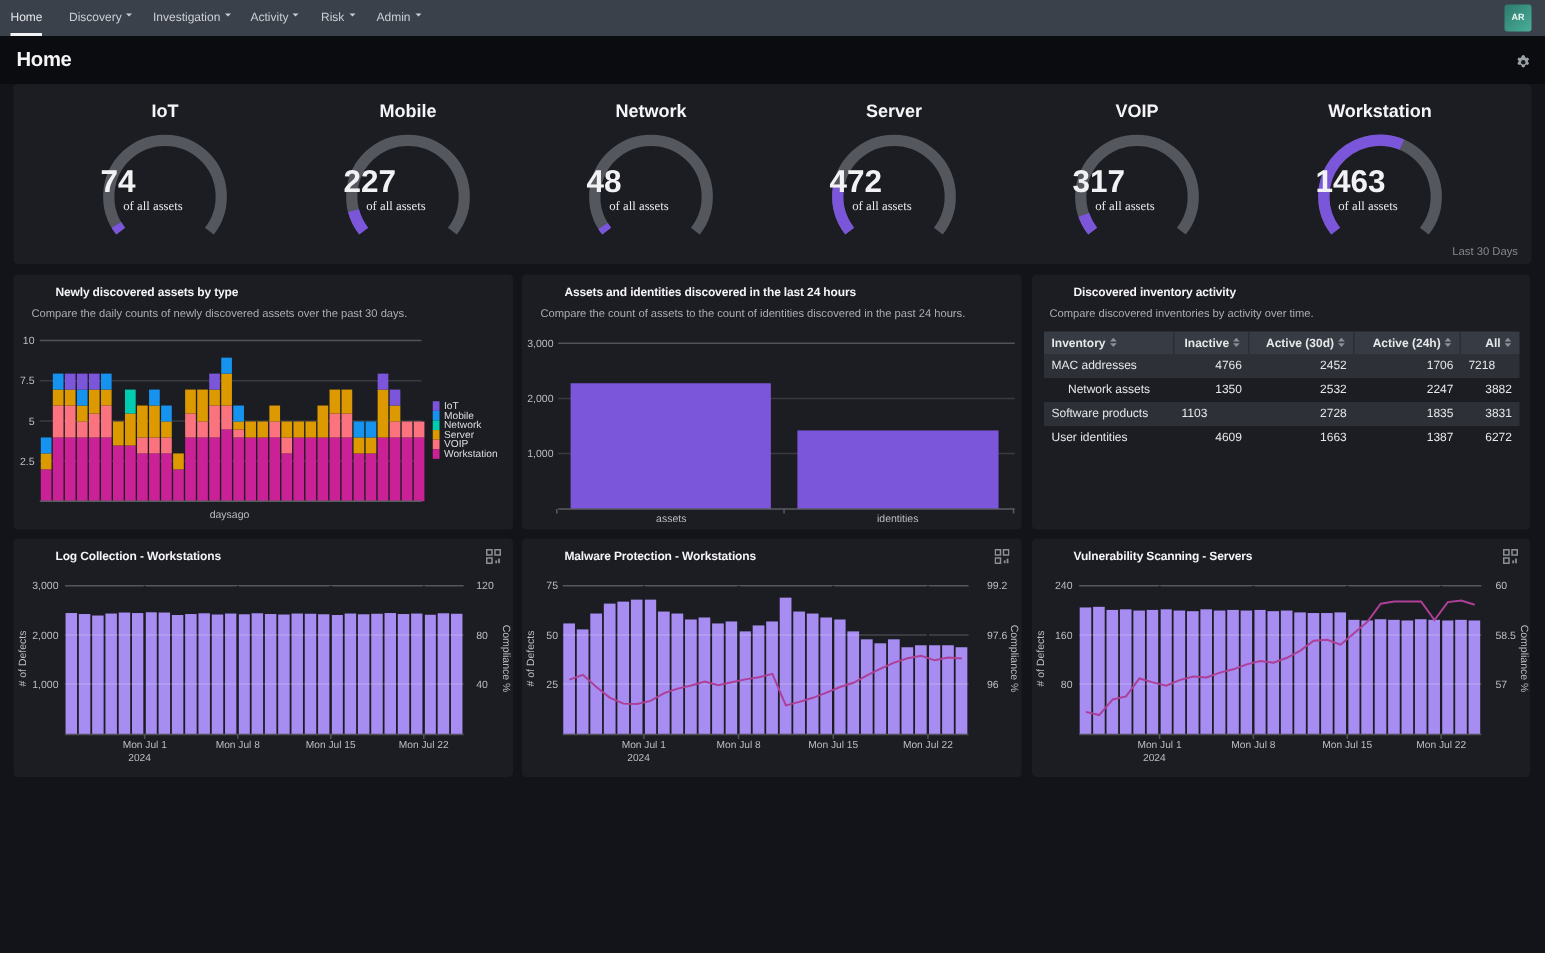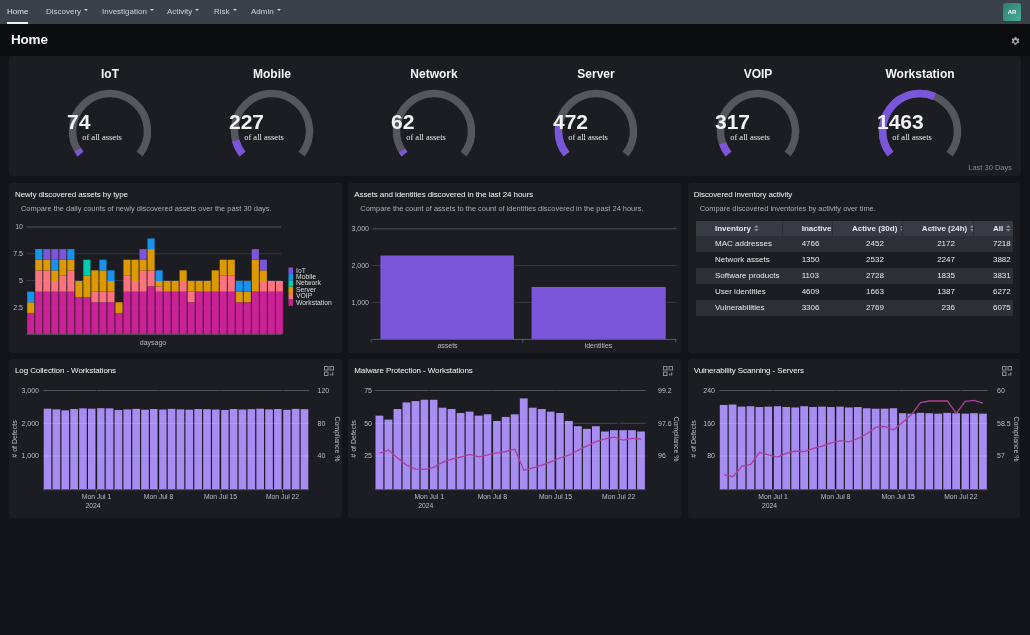--- a/index.html
+++ b/index.html
@@ -7,37 +7,37 @@
 .nav .item { position:absolute; top:0; height:24px; line-height:24px; font-size:8px; color:#ccd0d5; }
 .nav .home { color:#e4e7ea; border-bottom:2px solid #f2f2f4; }
 .caret { display:inline-block; width:0; height:0; border:2.6px solid transparent;
   border-top-color:#ccd0d5; margin-left:3px; vertical-align:1px; }
 .avatar { position:absolute; right:9px; top:3px; width:18px; height:18px; border-radius:2px;
   background:linear-gradient(135deg,#2d7a6e 0%,#3c9885 55%,#4aaf99 100%);
   color:#eef6f4; font-size:6px; font-weight:bold; text-align:center; line-height:18px; }
 .pagehead { position:absolute; left:0; top:24px; width:1030px; height:32px; background:#0b0c0f; }
 .pagehead .t { position:absolute; left:11px; top:8px; font-size:13.5px; font-weight:bold; color:#f5f5f7; letter-spacing:-0.2px; }
 .panel { position:absolute; background:#1c1d22; border-radius:3px; }
-.ptitle { position:absolute; left:6px; top:7px; font-size:8px; font-weight:normal; color:#f5f5f7; letter-spacing:-0.1px; }
+.ptitle { position:absolute; left:28px; top:7px; font-size:8px; font-weight:bold; color:#f5f5f7; letter-spacing:-0.1px; }
 .psub { position:absolute; left:12px; top:21px; font-size:7.45px; color:#a9adb3; }
 .gauges { left:9px; top:56px; width:1012px; height:120px; display:flex; padding:0 20px; }
 .gcell { width:162px; position:relative; }
 .gtitle { text-align:center; margin-top:11px; font-size:12px; font-weight:bold; color:#f5f5f7; }
 .gwrap { position:relative; width:86px; height:86px; margin:7px auto 0; }
 .gnum { position:absolute; left:0; right:0; top:22px; text-align:left; font-size:21px;
   font-weight:bold; color:#f2f2f4; }
 .gsub { position:absolute; left:0; right:16px; top:43.5px; text-align:center; font-size:8.5px; color:#e8e9eb;font-family:Liberation Serif, serif; }
 .last30 { position:absolute; right:9px; bottom:4px; font-size:7.5px; color:#85888e; }
 .tblwrap { position:absolute; left:8.3px; top:37.6px; width:317px; font-size:8px; }
 .trow { display:flex; height:16px; }
 .trow.thead { height:15.7px; background:#363b44; color:#d6d9dd; font-weight:bold; }
 .trow.thead .tcell { border-right:1px solid #2a2e35; }
 .trow.thead .tcell:last-child { border-right:none; }
 .trow.alt { background:#2d3036; }
-.tcell { padding:0 19px; line-height:16px; color:#e6e8ea; overflow:hidden; white-space:nowrap; }
+.tcell { padding:0 5px; line-height:16px; color:#e6e8ea; overflow:hidden; white-space:nowrap; }
 .thx { display:inline-flex; align-items:center; }
 svg { display:block; }
 svg text { font-family:"Liberation Sans", sans-serif; }
 </style></head><body>
 <div class="nav">
   <span class="item home" style="left:7px">Home</span>
   <span class="item" style="left:46px">Discovery<span class="caret"></span></span>
   <span class="item" style="left:102px">Investigation<span class="caret"></span></span>
   <span class="item" style="left:167px">Activity<span class="caret"></span></span>
   <span class="item" style="left:214px">Risk<span class="caret"></span></span>
@@ -74,21 +74,21 @@
 <div class="gsub">of all assets</div>
 </div>
     </div>
     <div class="gcell">
 <div class="gtitle">Network</div>
 <div class="gwrap">
         <svg width="86" height="86" viewBox="0 0 86 86">
           <path d="M13.45 66.09 A37.5 37.5 0 1 1 72.55 66.09" fill="none" stroke="#55575e" stroke-width="7.5"></path>
           <path d="M13.45 66.09 A37.5 37.5 0 0 1 11.06 62.65" fill="none" stroke="#7b56db" stroke-width="7.5"></path>
         </svg>
-<div class="gnum">62</div>
+<div class="gnum">48</div>
 <div class="gsub">of all assets</div>
 </div>
     </div>
     <div class="gcell">
 <div class="gtitle">Server</div>
 <div class="gwrap">
         <svg width="86" height="86" viewBox="0 0 86 86">
           <path d="M13.45 66.09 A37.5 37.5 0 1 1 72.55 66.09" fill="none" stroke="#55575e" stroke-width="7.5"></path>
           <path d="M13.45 66.09 A37.5 37.5 0 0 1 6.15 36.05" fill="none" stroke="#7b56db" stroke-width="7.5"></path>
         </svg>
@@ -290,50 +290,43 @@
             </svg></span></div>
         <div class="tcell" style="width:39.0px;text-align:right"><span class="thx">All<svg width="4.5" height="6.5" viewBox="0 0 5 7" style="margin-left:3px">
               <path d="M2.5 0 L5 2.8 L0 2.8 Z" fill="#8c9097"></path>
               <path d="M2.5 7 L0 4.2 L5 4.2 Z" fill="#8c9097"></path>
             </svg></span></div>
       </div>
       <div class="trow alt">
         <div class="tcell" style="width:86.7px;text-align:left">MAC addresses</div>
         <div class="tcell" style="width:50.3px;text-align:right">4766</div>
         <div class="tcell" style="width:69.9px;text-align:right">2452</div>
-        <div class="tcell" style="width:71.1px;text-align:right">2172</div>
+        <div class="tcell" style="width:71.1px;text-align:right">1706</div>
         <div class="tcell" style="width:39.0px;">7218</div>
       </div>
       <div class="trow">
-        <div class="tcell" style="width:86.7px;text-align:right">Network assets</div>
+        <div class="tcell" style="width:86.7px;text-align:center">Network assets</div>
         <div class="tcell" style="width:50.3px;text-align:right">1350</div>
         <div class="tcell" style="width:69.9px;text-align:right">2532</div>
         <div class="tcell" style="width:71.1px;text-align:right">2247</div>
         <div class="tcell" style="width:39.0px;text-align:right">3882</div>
       </div>
       <div class="trow alt">
         <div class="tcell" style="width:86.7px;text-align:left">Software products</div>
-        <div class="tcell" style="width:50.3px;text-align:center">1103</div>
+        <div class="tcell" style="width:50.3px;text-align:left">1103</div>
         <div class="tcell" style="width:69.9px;text-align:right">2728</div>
         <div class="tcell" style="width:71.1px;text-align:right">1835</div>
         <div class="tcell" style="width:39.0px;text-align:right">3831</div>
       </div>
       <div class="trow">
         <div class="tcell" style="width:86.7px;text-align:left">User identities</div>
         <div class="tcell" style="width:50.3px;text-align:right">4609</div>
         <div class="tcell" style="width:69.9px;text-align:right">1663</div>
         <div class="tcell" style="width:71.1px;text-align:right">1387</div>
         <div class="tcell" style="width:39.0px;text-align:right">6272</div>
-      </div>
-      <div class="trow alt">
-        <div class="tcell" style="width:86.7px;text-align:left">Vulnerabilities</div>
-        <div class="tcell" style="width:50.3px;text-align:right">3306</div>
-        <div class="tcell" style="width:69.9px;text-align:right">2769</div>
-        <div class="tcell" style="width:71.1px;text-align:right">236</div>
-        <div class="tcell" style="width:39.0px;text-align:right">6075</div>
       </div>
     </div>
 </div>
 <div class="panel" style="left:9px;top:358.5px;width:332.5px;height:159px">
   <div class="ptitle">Log Collection - Workstations</div>
     <svg width="10" height="10" viewBox="0 0 10 10" style="position:absolute;top:7.5px;right:8px">
       <rect x="0.5" y="0.5" width="3.5" height="3.5" fill="none" stroke="#8b8f96" stroke-width="1"></rect>
       <rect x="6" y="0.5" width="3.5" height="3.5" fill="none" stroke="#8b8f96" stroke-width="1"></rect>
       <rect x="0.5" y="6" width="3.5" height="3.5" fill="none" stroke="#8b8f96" stroke-width="1"></rect>
       <rect x="6.2" y="7.6" width="1.2" height="1.9" fill="#8b8f96"></rect>

